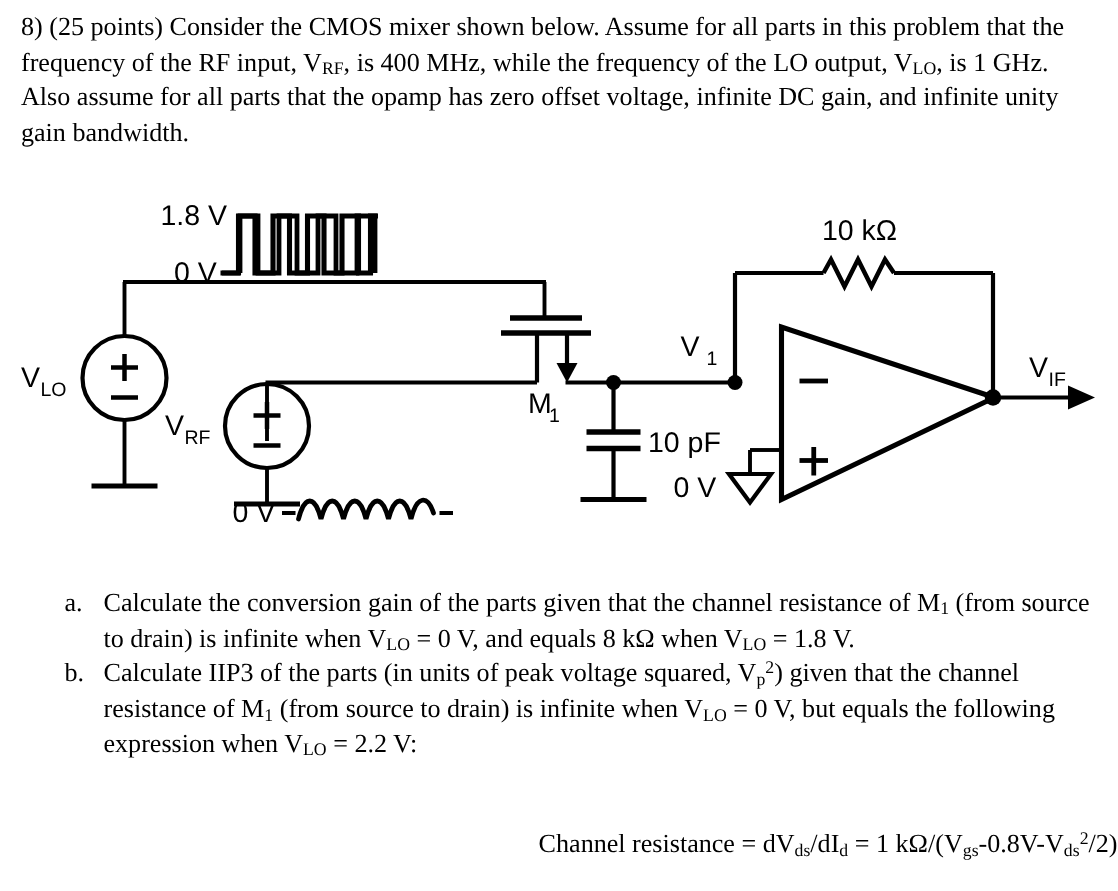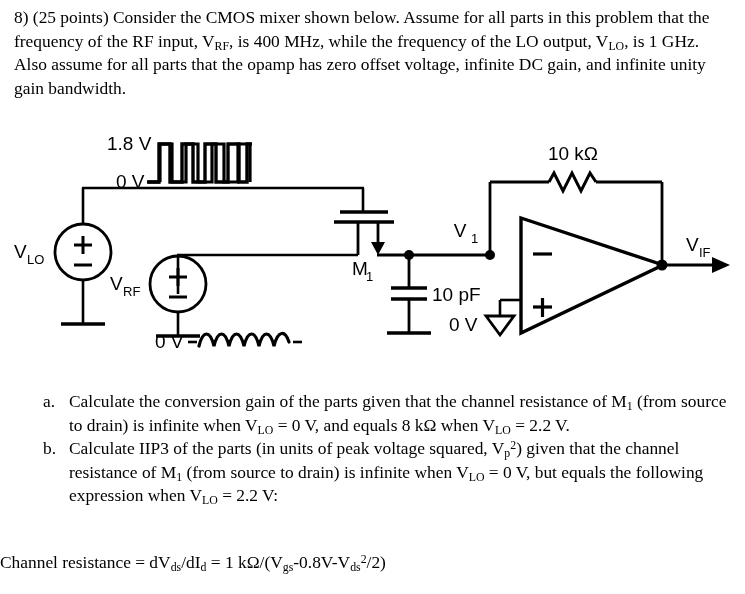--- a/index.html
+++ b/index.html
@@ -83,21 +83,21 @@
     padding-left: 29px;
   }
   .q-body {
     flex: 1 1 auto;
   }
   #formula-line {
     position: absolute;
     left: 0px;
     top: 552px;
     width: 745px;
-    text-align: left;
+    text-align: right;
     font-size: 17.4px;
     font-family: "Liberation Serif", serif;
   }
 </style>
 </head>
 <body>
 
 <div class="page">
 
   <div id="problem-statement">
@@ -221,21 +221,21 @@
       <text class="ckt-label" x="686" y="143" text-anchor="start">V</text>
       <text class="ckt-label-sub" x="699" y="149" text-anchor="start">IF</text>
 
     </svg>
   </div>
 
   <div id="questions">
 
     <div class="q-item">
       <div class="q-marker">a.</div>
-      <div class="q-body"><span>Calculate the conversion gain of the parts given that the channel resistance of M</span><sub>1</sub><span> (from source to drain) is infinite when V</span><sub>LO</sub><span> = 0 V, and equals 8 kΩ when V</span><sub>LO</sub><span> = 2.2 V.</span></div>
+      <div class="q-body"><span>Calculate the conversion gain of the parts given that the channel resistance of M</span><sub>1</sub><span> (from source to drain) is infinite when V</span><sub>LO</sub><span> = 0 V, and equals 8 kΩ when V</span><sub>LO</sub><span> = 1.8 V.</span></div>
     </div>
 
     <div class="q-item">
       <div class="q-marker">b.</div>
       <div class="q-body"><span>Calculate IIP3 of the parts (in units of peak voltage squared, V</span><sub>p</sub><sup>2</sup><span>) given that the channel resistance of M</span><sub>1</sub><span> (from source to drain) is infinite when V</span><sub>LO</sub><span> = 0 V, but equals the following expression when V</span><sub>LO</sub><span> = 2.2 V:</span></div>
     </div>
 
   </div>
 
   <div id="formula-line"><span>Channel resistance = dV</span><sub>ds</sub><span>/dI</span><sub>d</sub><span> = 1 kΩ/(V</span><sub>gs</sub><span>-0.8V-V</span><sub>ds</sub><sup>2</sup><span>/2)</span></div>

